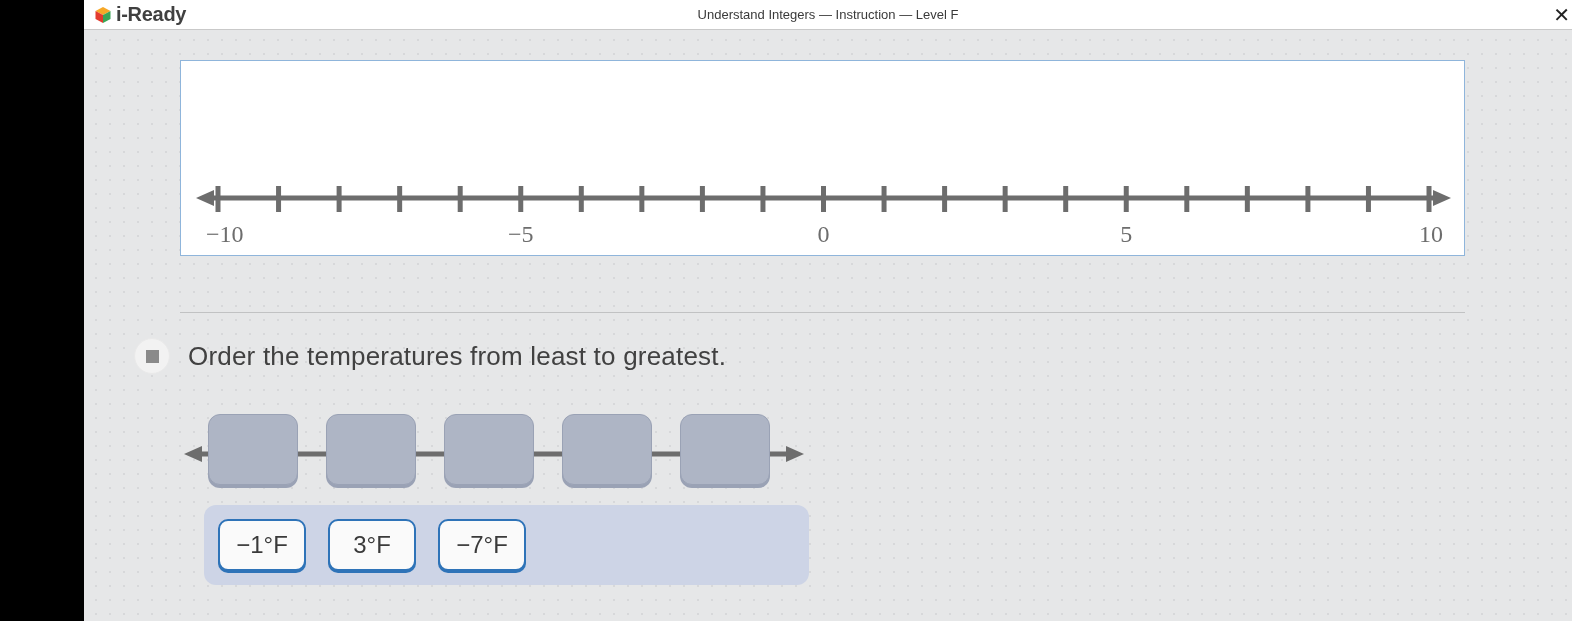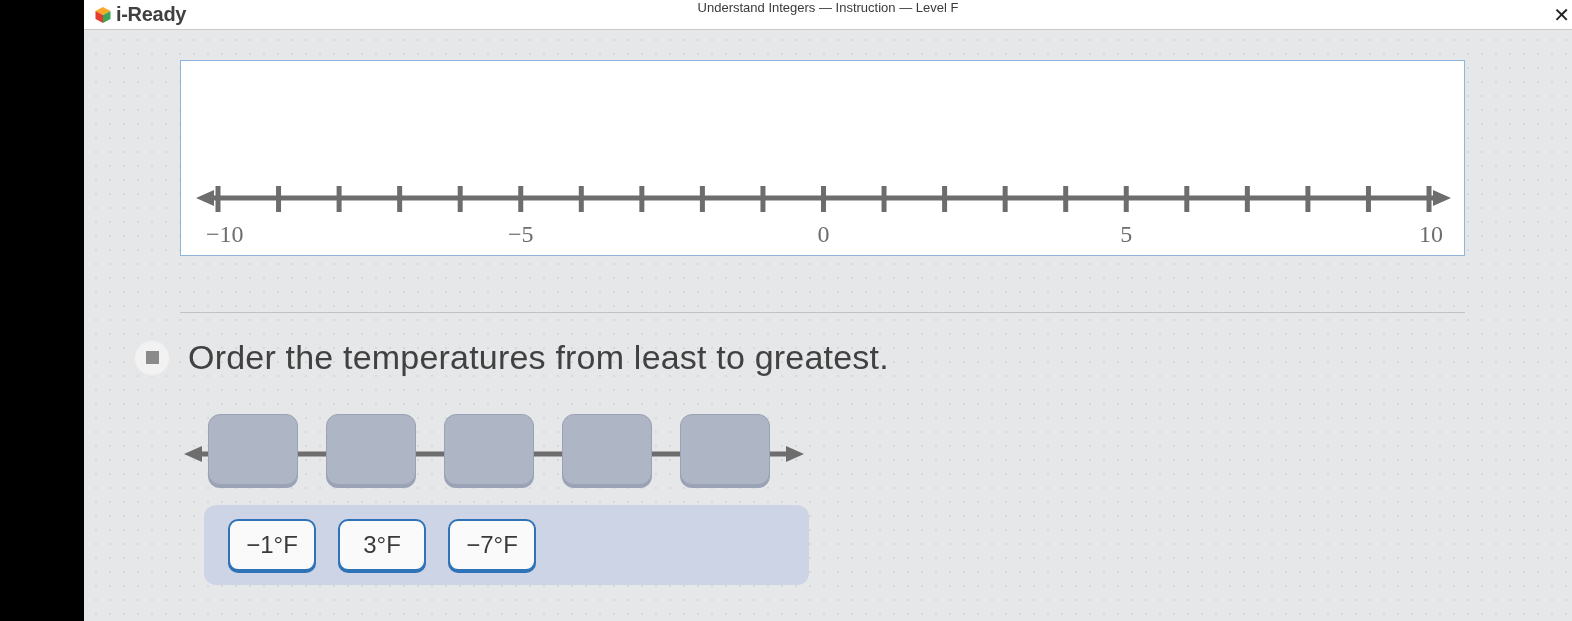--- a/index.html
+++ b/index.html
@@ -8,21 +8,21 @@
     position:absolute; left:84px; top:0; width:1488px; height:621px;
     background-color:#e6e7e8;
     background-image: radial-gradient(circle, #d7d8da 1px, transparent 1.2px);
     background-size: 14px 14px;
     background-position: 5px 5px;
   }
   
   .header {
     position:relative; height:30px; background:#fff;
     border-bottom:1px solid #c9c9c9;
-    display:flex; 
+    display:flex; align-items:center;
   }
   .brand { display:flex; align-items:center; font-weight:600; font-size:20px; color:#404040; margin-left:10px; letter-spacing:-0.3px;}
   .brand-icon { width:18px; height:18px; margin-right:4px; position:relative; }
   .brand-icon svg { width:18px; height:18px; display:block;}
   .breadcrumb { position:absolute; left:0; right:0; text-align:center; font-size:13px; color:#3a3a3a; font-weight:500;}
   .close { position:absolute; right:2px; top:3px; font-size:20px; color:#222; cursor:pointer; font-weight:400;}
   
   .panel {
     position:absolute; left:96px; top:60px; width:1285px; height:196px;
     background:#fff; border:1px solid #8fb5db;
@@ -37,37 +37,37 @@
   
   .divider { position:absolute; left:96px; top:312px; width:1285px; height:0; border-top:1px solid #c1c2c3;}
   
   .prompt-row { position:absolute; left:50px; top:338px; display:flex; align-items:center; }
   .bullet {
     width:36px; height:36px; border-radius:50%; background:#f2f2f2;
     display:flex; align-items:center; justify-content:center; margin-right:18px;
     border:1px solid #e9e9e9;
   }
   .bullet-inner { width:13px; height:13px; background:#8a8a8a;}
-  .prompt-text { font-size:34px; color:#414141; letter-spacing:0.2px;}
+  .prompt-text { font-size:26px; color:#414141; letter-spacing:0.2px;}
   
   .dropline-wrap { position:absolute; left:100px; top:410px; width:620px; height:80px; }
   .dropline-svg { position:absolute; left:0; top:36px; overflow:visible;}
   .dropline-axis { stroke:#6d6d6d; stroke-width:5;}
   .dropline-arrow { fill:#6d6d6d; }
   .slots { position:absolute; left:24px; top:4px; display:flex; gap:28px;}
   .slot {
     width:90px; height:71px; border-radius:12px;
     background:#aeb5c5; border:1px solid #9aa2b5;
     box-shadow:0 3px 0 #9aa2b5;
   }
   
   .bank {
     position:absolute; left:120px; top:505px; width:605px; height:80px;
     background:#cdd4e6; border-radius:12px;
-    display:flex; align-items:center; padding-left:24px; gap:22px;
+    display:flex; align-items:center; padding-left:14px; gap:22px;
   }
   .tile {
     height:52px; min-width:88px; padding:0 14px; border-radius:10px;
     background:#fafafa; border:2px solid #2e73b8; color:#3a3a3a;
     font-size:24px; display:flex; align-items:center; justify-content:center;
     box-shadow:0 2px 0 #2e73b8; cursor:grab; font-weight:400;
   }
 </style>
 </head>
 <body>

